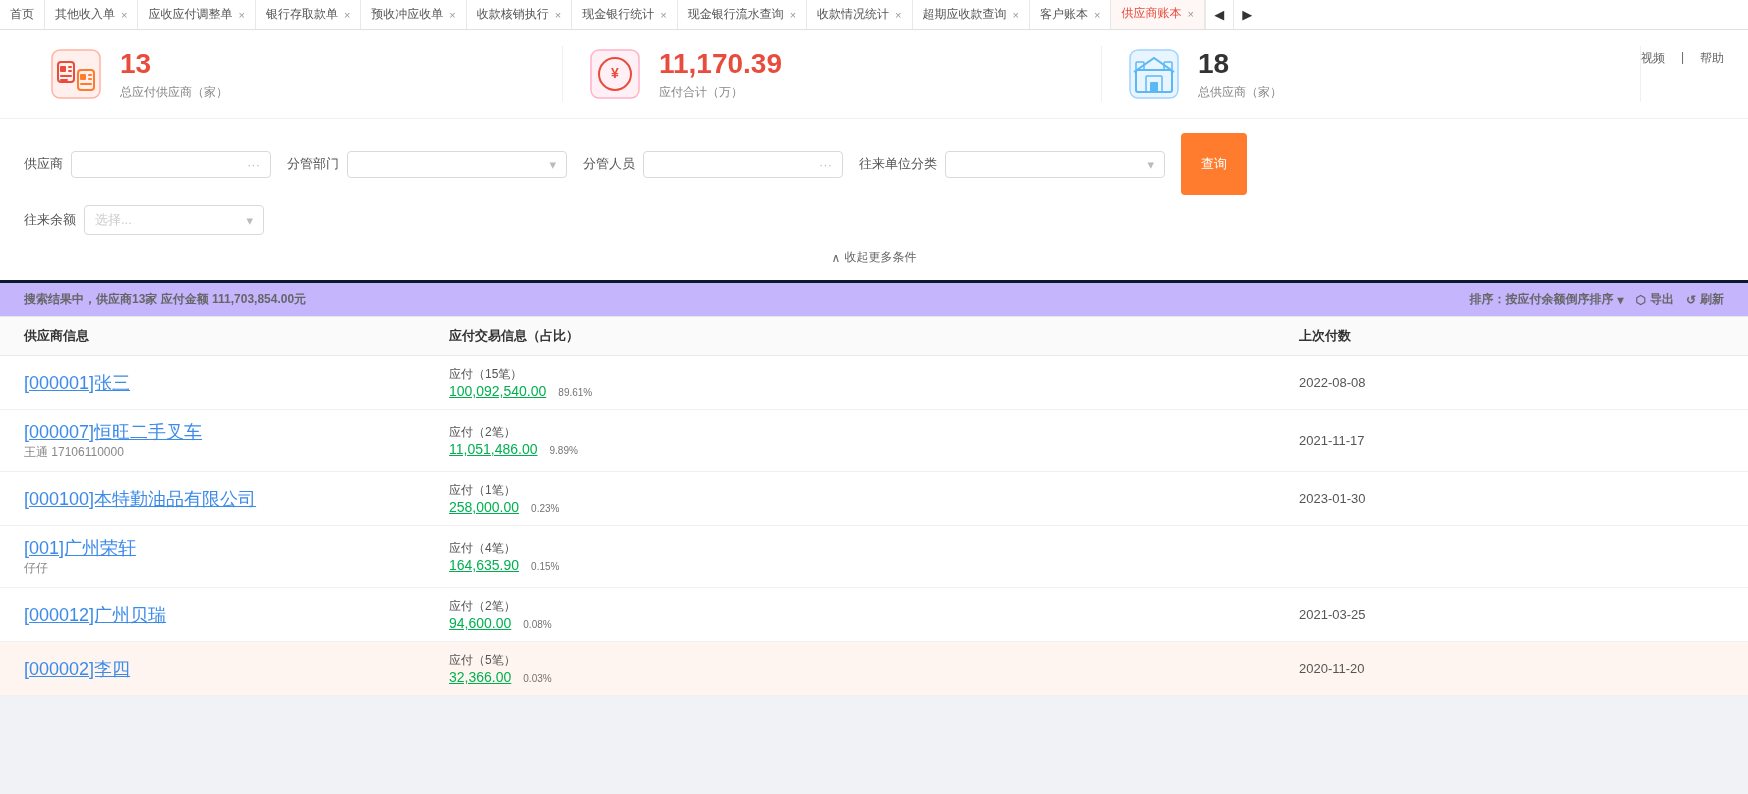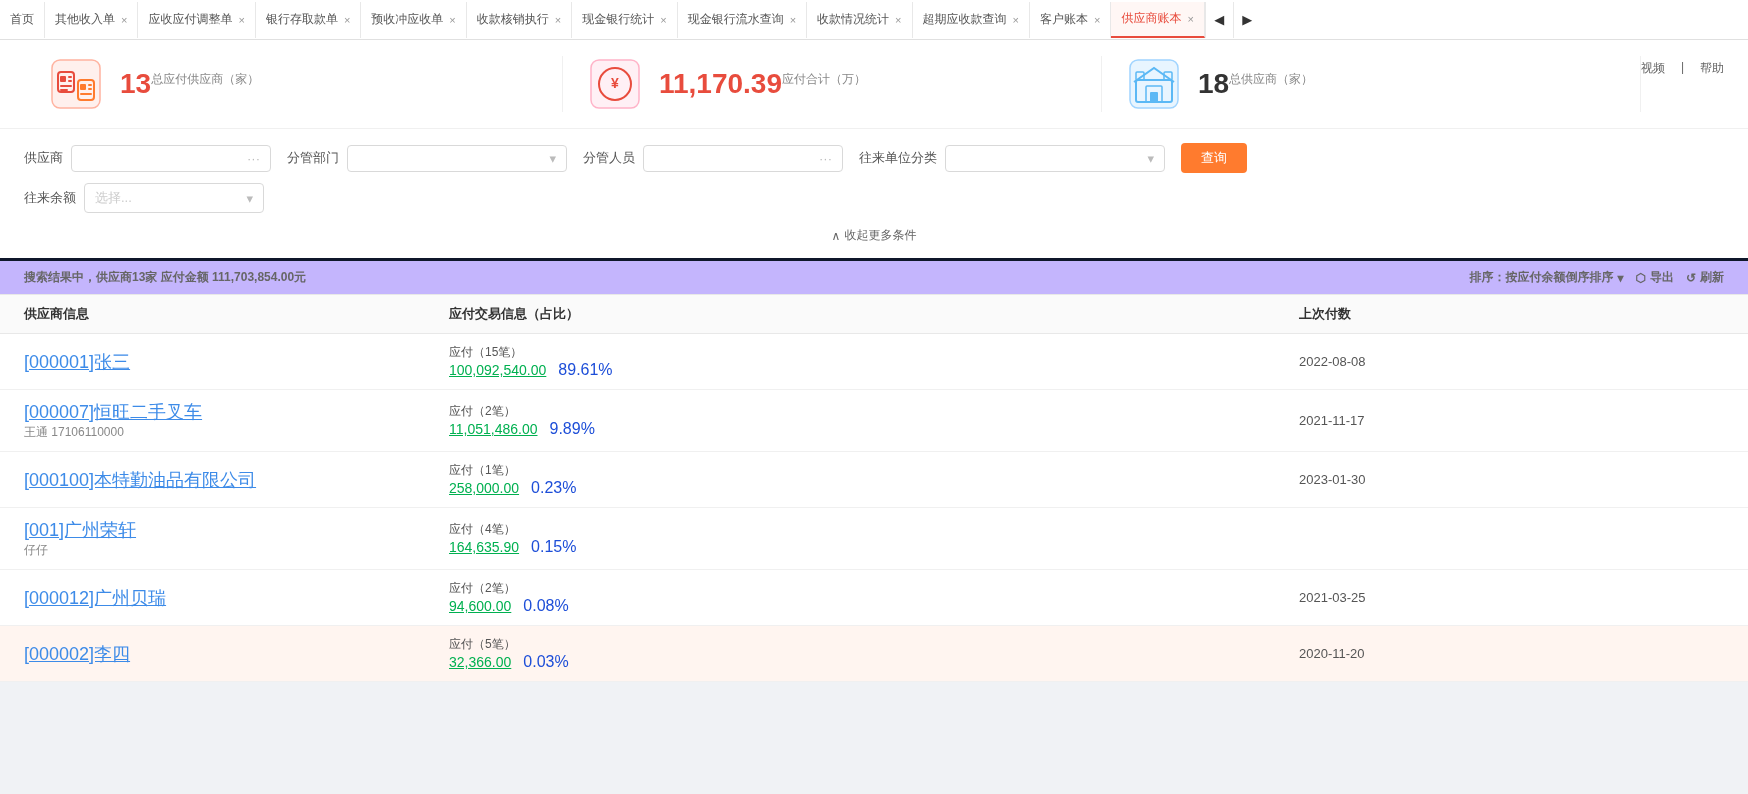--- a/index.html
+++ b/index.html
@@ -1,21 +1,21 @@
 <!DOCTYPE html>
 <html><head>
   <meta charset="utf-8">
   <style>
     * { margin: 0; padding: 0; box-sizing: border-box; }
     body { font-family: "Microsoft YaHei", "SimHei", Arial, sans-serif; font-size: 13px; background: #f0f2f5; color: #333; overflow-x: hidden; }
 
     
     .top-nav {
       display: flex; align-items: center; background: #fff; border-bottom: 1px solid #e0e0e0;
-      height: 40px; overflow: hidden;
+      height: 30px; overflow: hidden;
     }
     .nav-tab {
       display: flex; align-items: center; padding: 0 10px; height: 36px; white-space: nowrap;
       border-right: 1px solid #e8e8e8; cursor: pointer; font-size: 12px; color: #555;
       flex-shrink: 0;
     }
     .nav-tab.active { background: #fff7f5; color: #e84c3d; border-bottom: 2px solid #e84c3d; }
     .nav-tab .close-btn { margin-left: 6px; color: #999; font-size: 11px; cursor: pointer; }
     .nav-arrow { width: 28px; height: 36px; display: flex; align-items: center; justify-content: center; cursor: pointer; background: #fff; border-left: 1px solid #e8e8e8; flex-shrink: 0; }
 
@@ -24,21 +24,21 @@
       display: flex; background: #fff; padding: 16px 24px; border-bottom: 1px solid #f0f0f0;
       align-items: center; gap: 0;
     }
     .stat-card {
       display: flex; align-items: center; gap: 16px; flex: 1; padding: 0 24px;
       border-right: 1px solid #f0f0f0;
     }
     .stat-card:last-child { border-right: none; }
     .stat-icon { width: 56px; height: 56px; display: flex; align-items: center; justify-content: center; flex-shrink: 0; }
     .stat-icon svg { width: 52px; height: 52px; }
-    .stat-info { display: flex; }
+    .stat-info { display: flex; flex-direction: column; }
     .stat-number { font-size: 28px; font-weight: bold; color: #e84c3d; line-height: 1.2; }
     .stat-label { font-size: 12px; color: #888; margin-top: 4px; }
     .stat-number.black { color: #333; }
     .stat-actions { display: flex; gap: 16px; font-size: 12px; color: #666; margin-left: auto; align-self: flex-start; padding-top: 4px; }
     .stat-actions span { cursor: pointer; }
 
     
     .filter-area {
       background: #fff; padding: 14px 24px 10px; border-bottom: 3px solid #0f172a;
     }
@@ -49,21 +49,21 @@
       border: 1px solid #d9d9d9; border-radius: 4px; padding: 5px 10px; font-size: 13px;
       color: #333; background: #fff; cursor: pointer; display: flex; align-items: center;
       min-width: 180px; position: relative;
     }
     .filter-input.wide { min-width: 220px; }
     .filter-input .placeholder { color: #ccc; flex: 1; }
     .filter-input .dots { color: #bbb; margin-left: auto; }
     .filter-input .arrow { color: #bbb; margin-left: 4px; }
     .btn-query {
       background: #ff7b2e; color: #fff; border: none; border-radius: 4px;
-      padding: 6px 20px; font-size: 13px; cursor: pointer; white-space: nowrap;
+      padding: 22px 20px; font-size: 13px; cursor: pointer; white-space: nowrap;
     }
     .collapse-bar {
       display: flex; justify-content: center; padding: 4px 0; cursor: pointer;
       color: #666; font-size: 12px; gap: 4px; align-items: center;
     }
 
     
     .results-bar {
       background: #c4b5fd; padding: 8px 24px; border-bottom: 1px solid #e8e8e8;
       display: flex; align-items: center; justify-content: space-between; font-weight: bold;
@@ -82,21 +82,21 @@
     .table-row {
       display: grid; grid-template-columns: 1fr 2fr 1fr;
       padding: 10px 24px; border-bottom: 1px solid #f0f0f0;
       align-items: center; cursor: pointer;
     }
     .table-row.highlighted { background: #fff5f0; }
     .supplier-name { color: #3d8be8; text-decoration: underline; font-size: 18px; cursor: pointer; }
     .supplier-sub { color: #888; font-size: 12px; margin-top: 0; }
     .tx-label { color: #555; font-size: 12px; }
     .tx-amount { color: #00b050; font-size: 14px; font-weight: 400; text-decoration: underline; cursor: pointer; }
-    .tx-percent { color: #1d4ed8; font-size: 16px; margin-left: 12px; }
+    .tx-percent { color: #737373; font-size: 10px; margin-left: 12px; }
     .tx-info { display: flex; align-items: baseline; gap: 0; flex-wrap: wrap; }
     .last-pay { color: #555; font-size: 13px; }
 
     
     ::-webkit-scrollbar { width: 6px; height: 6px; }
     ::-webkit-scrollbar-track { background: #f1f1f1; }
     ::-webkit-scrollbar-thumb { background: #ccc; border-radius: 3px; }
   </style>
 </head>
 <body>

